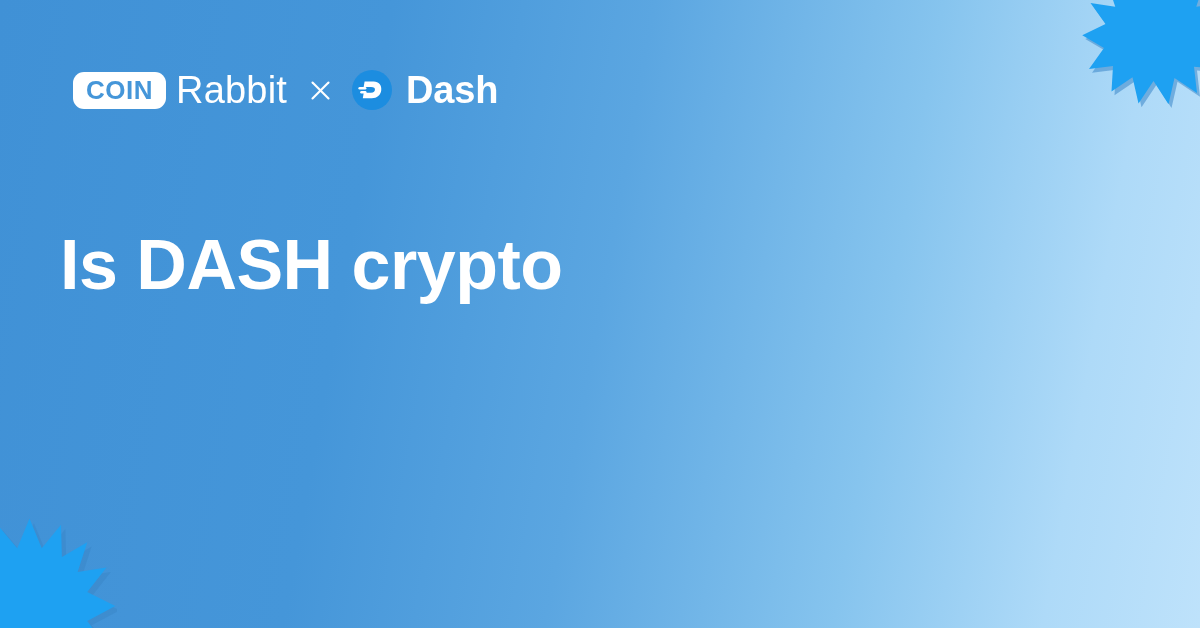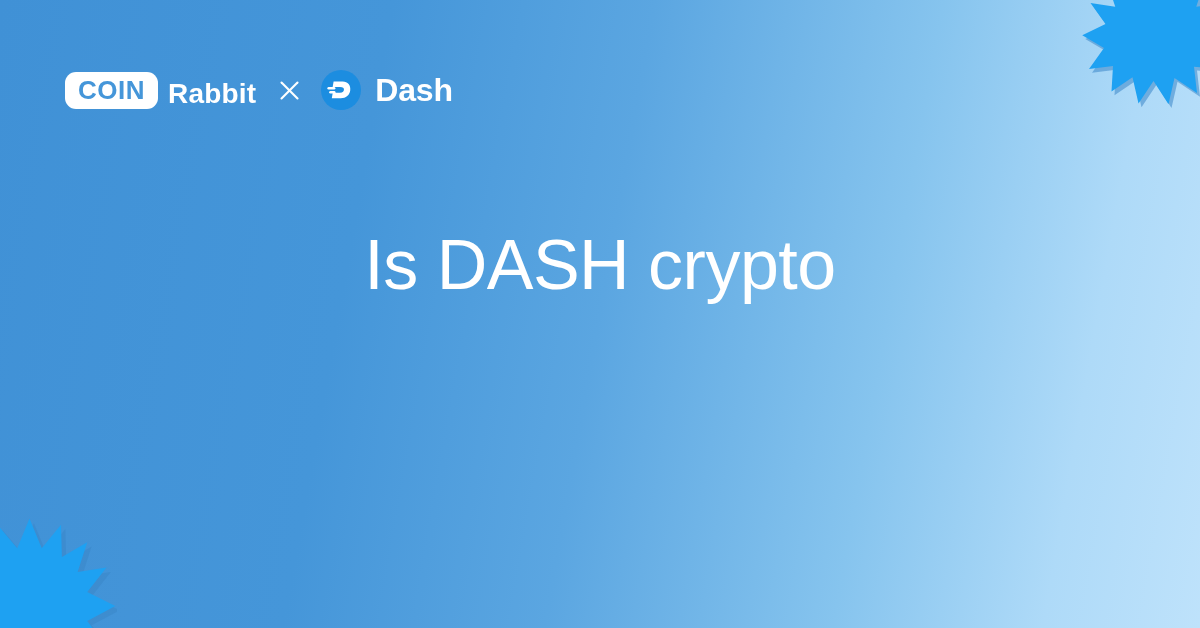--- a/index.html
+++ b/index.html
@@ -55,21 +55,22 @@
     position: absolute;
     top: 66px;
     left: 65px;
     display: flex;
     align-items: center;
     height: 48px;
   }
 
   .coinrabbit-logo {
     display: flex;
-    align-items: flex-end;
+    align-items: center;
+    margin-left: 8px;
   }
 
   .coin-badge {
     background: #FFFFFF;
     border-radius: 11px;
     padding: 5px 13px 6px 13px;
     display: flex;
     align-items: center;
     justify-content: center;
   }
@@ -78,22 +79,22 @@
     color: #4596D9;
     font-size: 26px;
     font-weight: 700;
     letter-spacing: 0.5px;
     line-height: 26px;
     font-family: "Liberation Sans", sans-serif;
   }
 
   .rabbit-text {
     color: #FFFFFF;
-    font-size: 28px;
-    font-weight: 700;
+    font-size: 38px;
+    font-weight: 400;
     letter-spacing: 0.2px;
     margin-left: 10px;
     line-height: 30px;
   }
 
   .x-separator {
     margin: 0 22px 0 24px;
     width: 19px;
     height: 19px;
     display: flex;
@@ -107,37 +108,37 @@
   }
 
   .dash-mark {
     width: 40px;
     height: 40px;
     flex: 0 0 40px;
   }
 
   .dash-text {
     color: #FFFFFF;
-    font-size: 32px;
+    font-size: 38px;
     font-weight: 700;
     letter-spacing: -0.2px;
     margin-left: 14px;
     line-height: 30px;
   }
 
   
   .headline {
     position: absolute;
     left: 0;
     right: 0;
     top: 222px;
-    text-align: center;
+    text-align: left;
     color: #FFFFFF;
     font-size: 70px;
-    font-weight: 400;
+    font-weight: 700;
     line-height: 86px;
     letter-spacing: -0.5px;
     padding: 0 60px;
   }
 
   .headline-line { display: block; white-space: nowrap; }
 </style>
 </head>
 <body>
 

